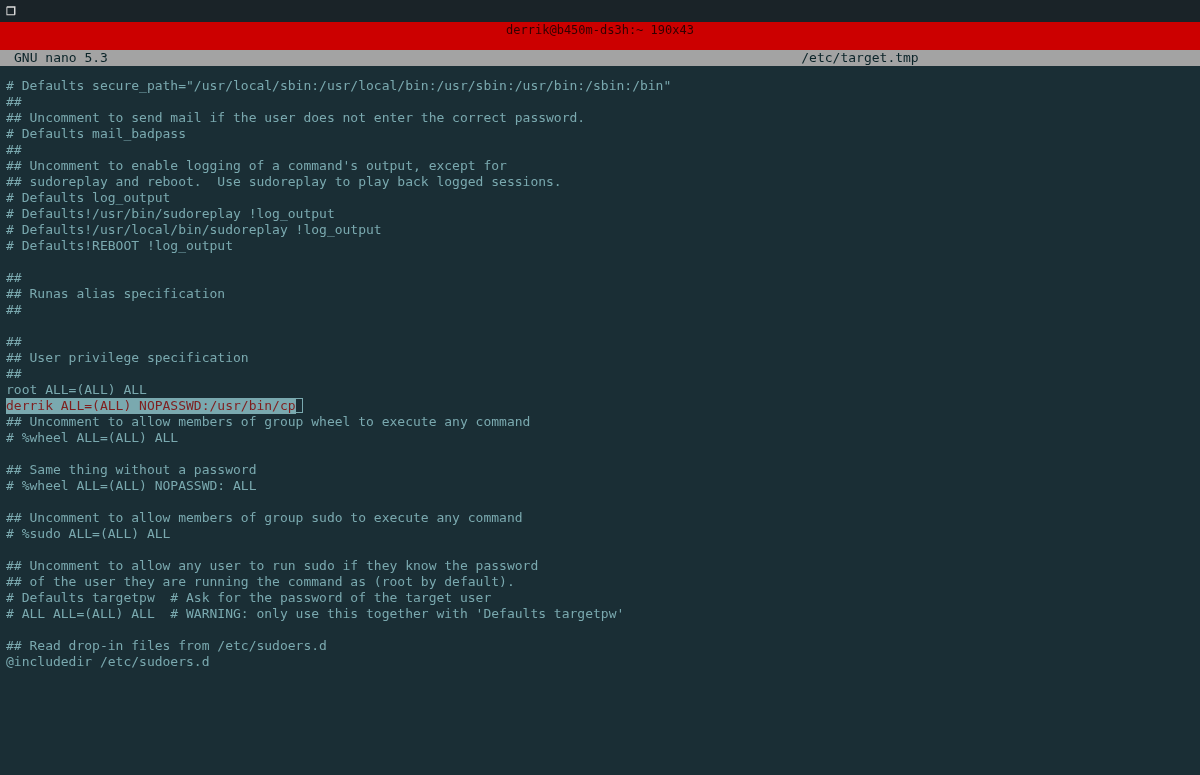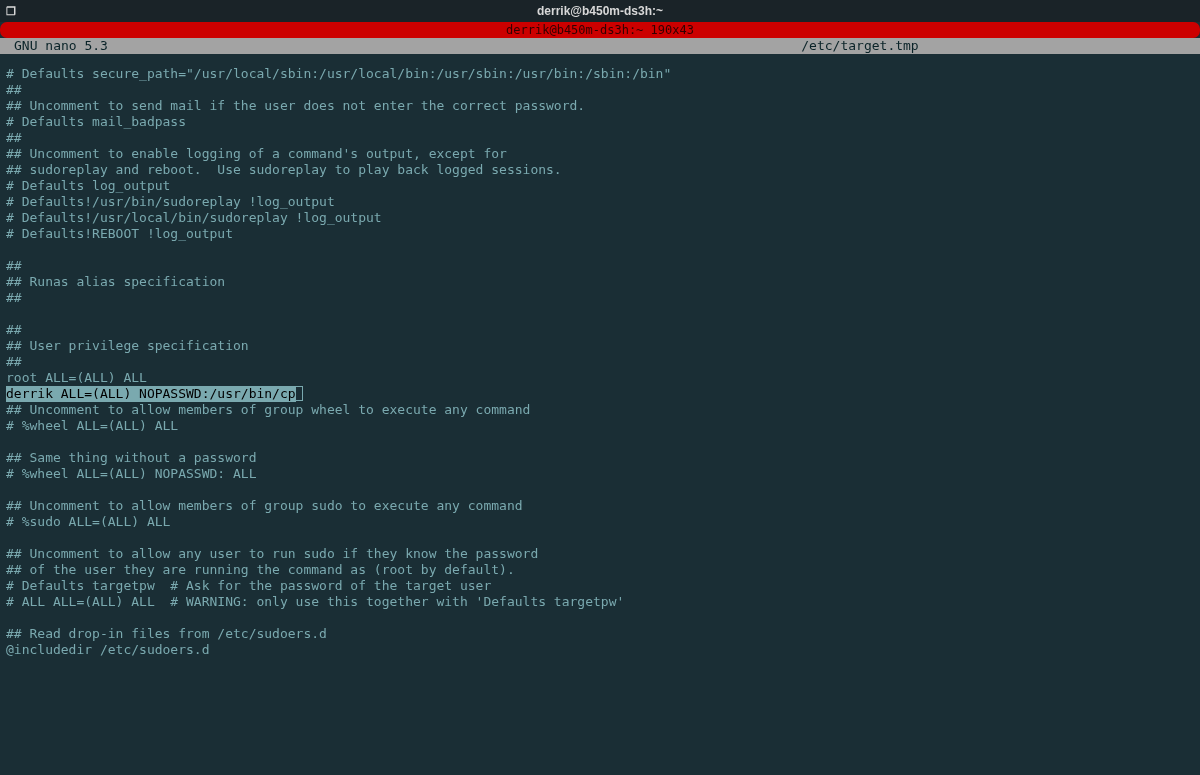--- a/index.html
+++ b/index.html
@@ -32,28 +32,27 @@
     font-size: 11px;
     color: #d8d8d8;
   }
   .window-titlebar .title {
     position: absolute;
     left: 0; right: 0;
     text-align: center;
     pointer-events: none;
   }
   .tmux-status {
-    height: 16px;
+    height: 28px;
     background: #cc0000;
     color: #000;
     font-size: 12px;
     line-height: 16px;
     text-align: center;
     font-family: monospace;
-    border-radius: 7px;
   }
   .tmux-status .pane {
     background: #cc0000;
     color: #300;
     padding: 0 4px;
   }
   .nano-header {
     height: 16px;
     background: #a3a3a3;
     color: #0a2328;
@@ -73,37 +72,36 @@
   .editor {
     padding: 12px 6px;
     line-height: 16px;
     font-size: 13px;
     white-space: pre;
   }
   .editor .line { height: 16px; display:block; }
   .editor .highlight {
     display: inline-block;
     background: #7aa9af;
-    color: #000000;
+    color: #7f1d1d;
   }
   .editor .cursor-cell {
     display: inline-block;
     width: 8px;
     height: 15px;
     border: 1px solid #7aa9af;
     vertical-align: text-bottom;
     margin-left: -1px;
   }
 </style>
 </head>
 <body>
 
 <div class="window-titlebar">
   <span class="app-icon">❐</span>
-  <span class="title">derrik@b450m-ds3h:~</span>
 </div>
 
 <div class="tmux-status">
   <span class="pane">derrik@b450m-ds3h:~ 190x43</span>
 </div>
 
 <div class="nano-header">
   <span>GNU nano 5.3</span>
   <span class="file">/etc/target.tmp</span>
 </div>

